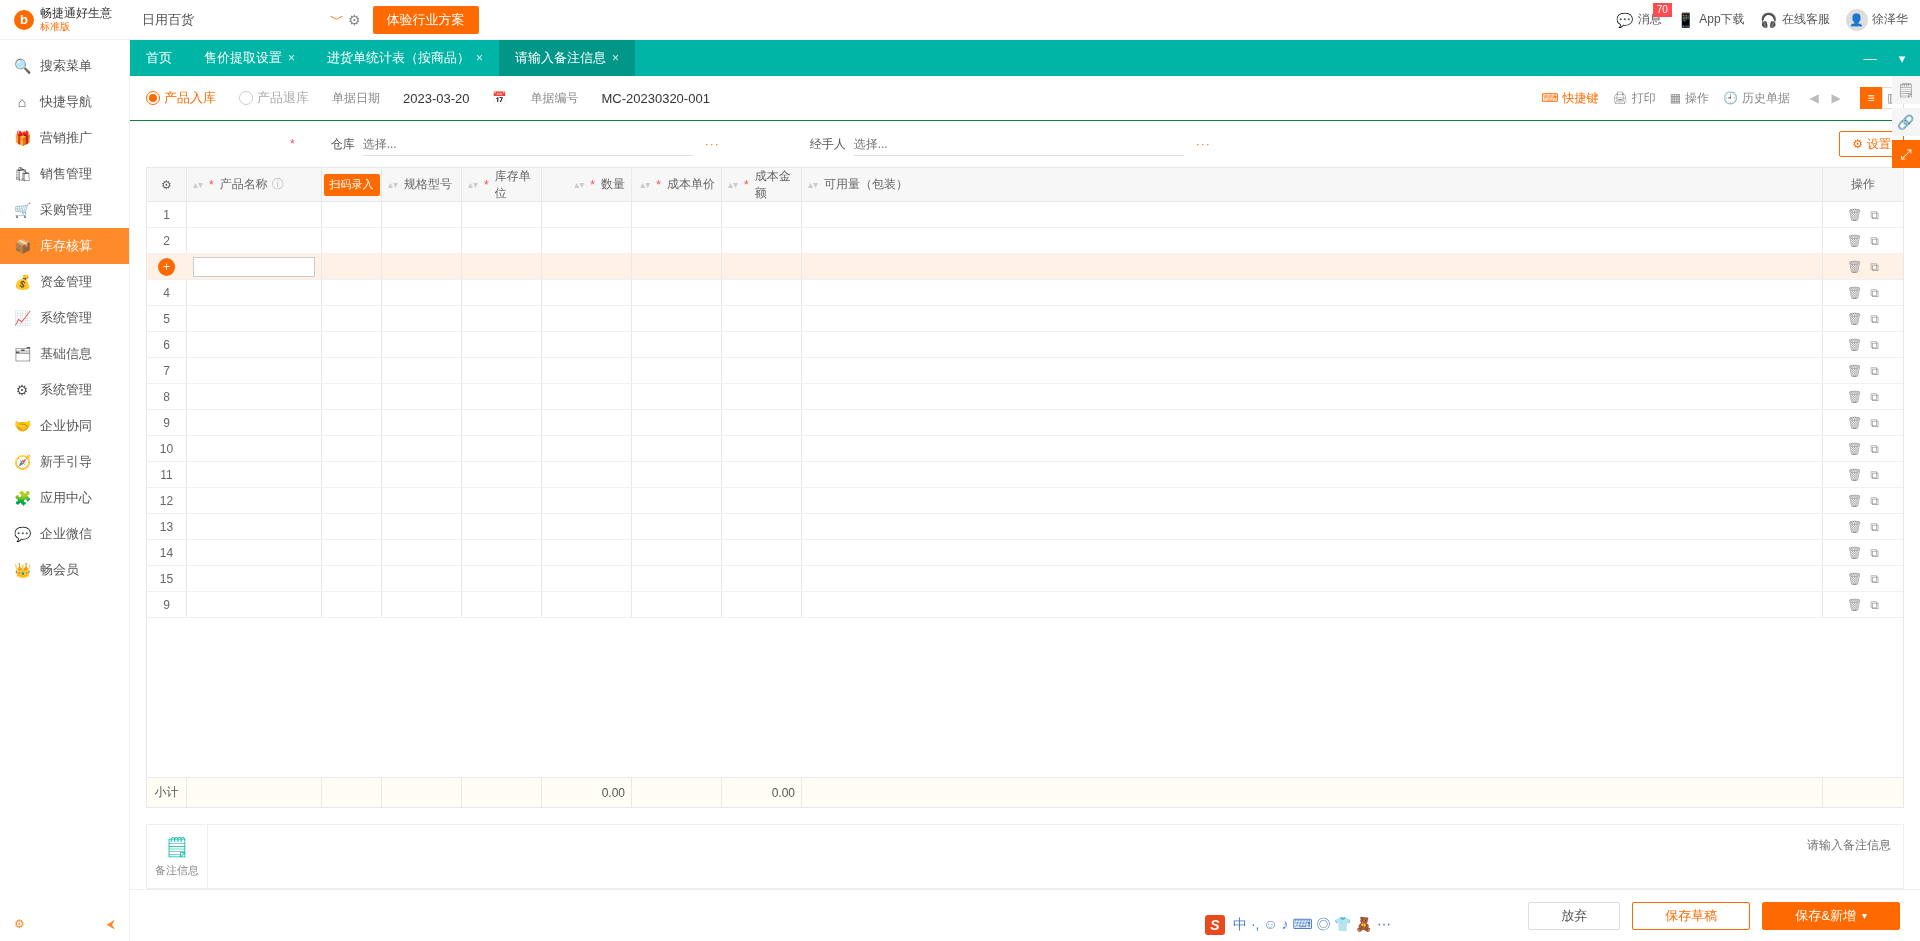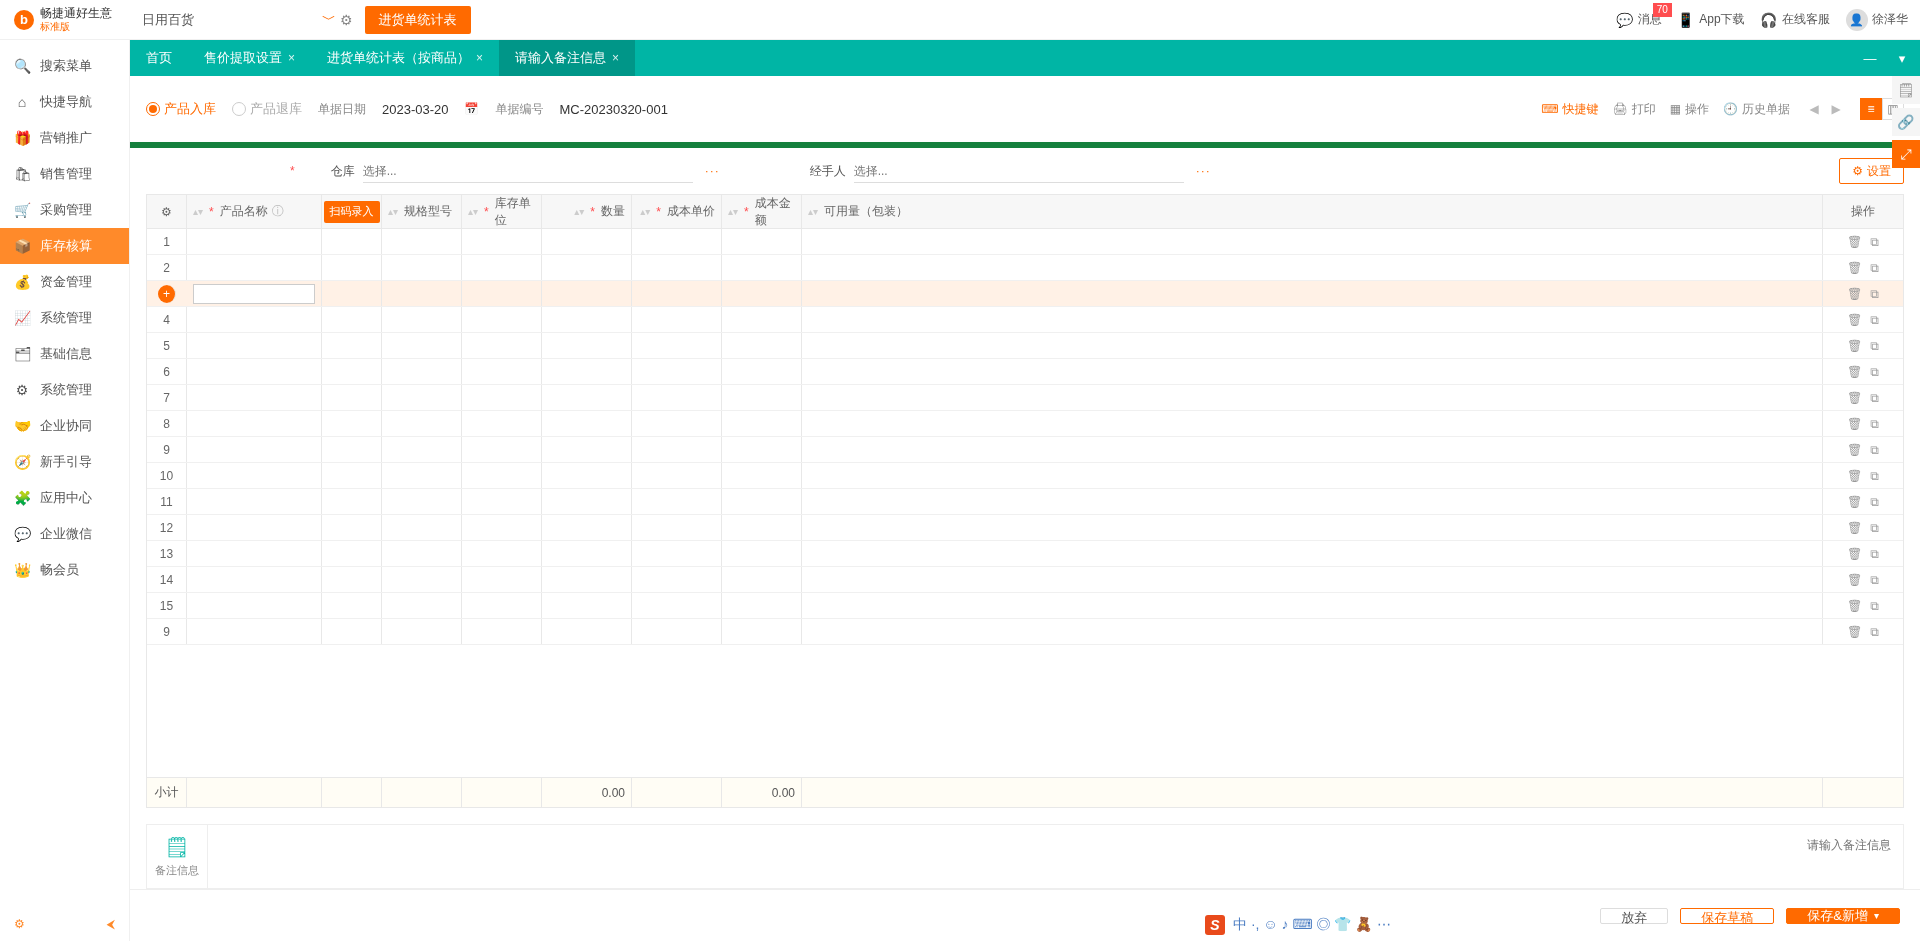--- a/index.html
+++ b/index.html
@@ -11,21 +11,21 @@
 .main { flex:1; display:flex; min-height:0; }
 .sidebar { width:130px; background:#fff; display:flex; flex-direction:column; border-right:1px solid #f0f0f0; }
 .content { flex:1; display:flex; flex-direction:column; min-width:0; background:#be185d; }
 
 
 .brand { width:130px; display:flex; align-items:center; padding-left:14px; gap:6px; }
 .brand-logo { width:20px; height:20px; border-radius:50%; background:#ff6a00; display:flex; align-items:center; justify-content:center; color:#fff; font-weight:bold; font-size:13px; }
 .brand-text { display:flex; flex-direction:column; line-height:1.1; }
 .brand-name { font-size:12px; color:#333; font-weight:500; }
 .brand-edition { font-size:10px; color:#ff6a00; }
-.org-picker { display:flex; align-items:center; margin-left:12px; }
+.org-picker { display:flex; align-items:center; gap:8px; margin-left:12px; }
 .org-name { font-size:13px; color:#555; width:180px; }
 .org-caret { color:#ff6a00; font-size:14px; cursor:pointer; }
 .gear-btn { color:#888; cursor:pointer; font-size:14px; margin-left:4px; }
 .promo-btn { margin-left:12px; background:#ff6a00; color:#fff; border:none; height:28px; padding:0 14px; border-radius:2px; cursor:pointer; font-size:13px; }
 .top-right { margin-left:auto; display:flex; align-items:center; gap:16px; color:#555; }
 .tr-item { display:flex; align-items:center; gap:4px; cursor:pointer; font-size:12px; }
 .tr-icon { color:#888; font-size:14px; }
 .badge { position:relative; }
 .badge-num { position:absolute; top:-8px; right:-10px; background:#ff4d4f; color:#fff; font-size:10px; border-radius:0; padding:0 4px; line-height:14px; min-width:18px; text-align:center; }
 .avatar { width:22px; height:22px; border-radius:50%; background:#ddd; display:flex; align-items:center; justify-content:center; color:#999; }
@@ -41,21 +41,21 @@
 
 .tabstrip { height:36px; background:#00b5a5; display:flex; align-items:center; color:#fff; font-size:13px; }
 .tab { height:36px; display:flex; align-items:center; padding:0 16px; cursor:pointer; gap:6px; }
 .tab.active { background:#009688; }
 .tab-x { font-size:12px; opacity:.85; cursor:pointer; }
 .tab-strip-end { margin-left:auto; display:flex; align-items:center; gap:4px; padding-right:4px; }
 .ts-btn { width:28px; height:28px; display:flex; align-items:center; justify-content:center; cursor:pointer; color:#fff; }
 
 
 .work { flex:1; background:#fff; margin:0; display:flex; flex-direction:column; min-height:0; position:relative; }
-.wk-head { display:flex; align-items:center; padding:22px 16px; gap:16px; border-bottom:6px solid #15803d; }
+.wk-head { display:flex; align-items:center; padding:11px 16px; gap:23px; border-bottom:1px solid #15803d; }
 .radio { display:flex; align-items:center; gap:4px; cursor:pointer; font-size:13px; }
 .radio-dot { width:14px; height:14px; border-radius:50%; border:1px solid #ccc; display:inline-flex; align-items:center; justify-content:center; }
 .radio.sel .radio-dot { border-color:#ff6a00; }
 .radio.sel .radio-dot::after { content:""; width:8px; height:8px; border-radius:50%; background:#ff6a00; }
 .radio.sel { color:#ff6a00; }
 .field-lbl { color:#888; font-size:12px; }
 .field-val { color:#333; font-size:13px; }
 .wk-head-right { margin-left:auto; display:flex; align-items:center; gap:14px; color:#888; }
 .wk-link { display:flex; align-items:center; gap:4px; cursor:pointer; font-size:12px; }
 .wk-link.accent { color:#ff6a00; }
@@ -105,21 +105,21 @@
 
 
 .remark { margin:8px 16px 0; border:1px solid #eee; display:flex; background:#fff; }
 .remark-side { width:60px; display:flex; flex-direction:column; align-items:center; justify-content:center; gap:4px; padding:10px 0; color:#00b5a5; }
 .remark-icon { font-size:20px; }
 .remark-lbl { font-size:11px; color:#888; }
 .remark-inp { flex:1; border:none; border-left:1px solid #eee; padding:12px; font-size:12px; outline:none; resize:none;text-align:right; }
 
 
 .footer { height:52px; display:flex; align-items:center; justify-content:flex-end; padding:0 20px; gap:12px; background:#fff; border-top:1px solid #eee; }
-.btn { height:16px; padding:0 20px; border-radius:2px; font-size:13px; cursor:pointer; border:1px solid #ddd; background:#fff; color:#555; }
+.btn { height:28px; padding:0 32px; border-radius:2px; font-size:13px; cursor:pointer; border:1px solid #ddd; background:#fff; color:#555; }
 .btn.outline-accent { color:#ff6a00; border-color:#ff6a00; }
 .btn.primary { background:#ff6a00; color:#fff; border-color:#ff6a00; display:flex; align-items:center; gap:6px; }
 .btn .caret { font-size:10px; }
 
 
 .imebar { position:absolute; left:1075px; bottom:6px; display:flex; align-items:center; gap:8px; font-size:14px; color:#4a7cc2; }
 .ime-s { width:20px; height:20px; background:#e94a1b; color:#fff; border-radius:3px; display:flex; align-items:center; justify-content:center; font-weight:bold; font-style:italic; }
 
 
 .rail { position:fixed; right:0; top:76px; display:flex; flex-direction:column; gap:4px; }
@@ -137,21 +137,21 @@
       <div class="brand-text">
         <span class="brand-name">畅捷通好生意</span>
         <span class="brand-edition">标准版</span>
       </div>
     </div>
     <div class="org-picker">
       <span class="org-name">日用百货</span>
       <span class="org-caret">﹀</span>
     </div>
     <span class="gear-btn">⚙</span>
-    <button class="promo-btn">进货单统计表</button>
+    <button class="promo-btn">体验行业方案</button>
 
     <div class="top-right">
       <div class="tr-item badge">
         <span class="tr-icon">💬</span>
         <span>消息</span>
         <span class="badge-num">70</span>
       </div>
       <div class="tr-item">
         <span class="tr-icon">📱</span>
         <span>App下载</span>

